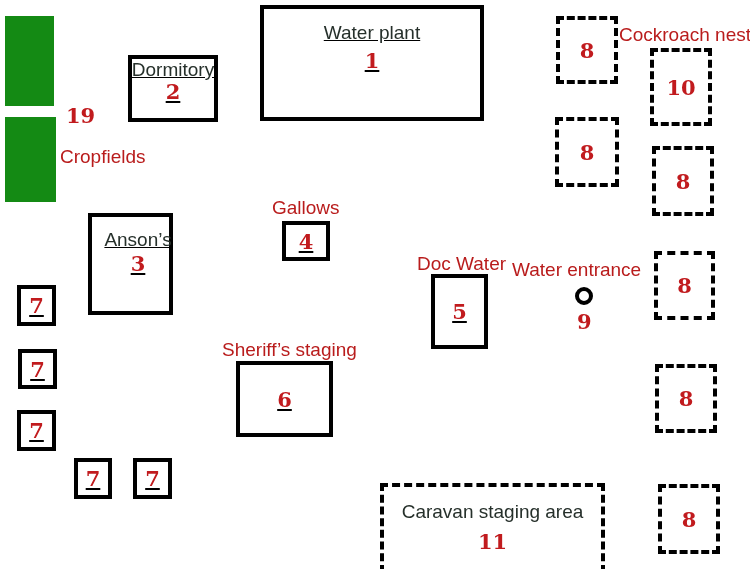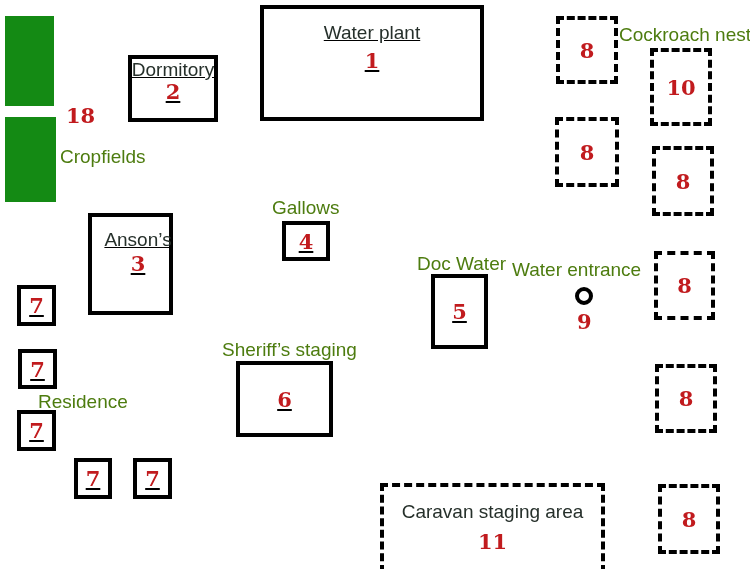--- a/index.html
+++ b/index.html
@@ -31,21 +31,21 @@
     position: absolute;
     border: 4px dashed #000;
     background: #fff;
     display: flex;
     align-items: center;
     justify-content: center;
   }
   .bx.top { justify-content: flex-start; }
   .lbl {
     position: absolute;
-    color: #4d7c0f;
+    color: #b91c1c;
     font-size: 19px;
     white-space: nowrap;
     line-height: 1.1;
   }
   .lbl.wrap { white-space: normal; text-align: center; line-height: 1.03; }
   .num {
     color: #c11b1e;
     font-family: "DejaVu Serif", serif;
     font-weight: bold;
     font-size: 21px;
@@ -75,21 +75,21 @@
     align-items: center;
   }
 </style>
 </head>
 <body>
 
 <div class="map">
 
   <div class="fld" style="left:5px; top:16px; width:49px; height:90px;"></div>
   <div class="fld" style="left:5px; top:117px; width:51px; height:85px;"></div>
-  <div class="num abs" style="left:66px; top:105px;">18</div>
+  <div class="num abs" style="left:66px; top:105px;">19</div>
   <div class="lbl" style="left:60px; top:147px;">Cropfields</div>
 
   <div class="bx top" style="left:128px; top:55px; width:90px; height:67px;">
     <span class="inlbl">Dormitory</span>
     <span class="num">2</span>
   </div>
 
   <div class="bx top" style="left:260px; top:5px; width:224px; height:116px; padding-top:13px;">
     <span class="inlbl">Water plant</span>
     <span class="num" style="margin-top:6px;">1</span>
@@ -142,21 +142,20 @@
   <div class="bx" style="left:236px; top:361px; width:97px; height:76px;">
     <span class="num">6</span>
   </div>
 
   <div class="bx" style="left:17px; top:285px; width:39px; height:41px;">
     <span class="num">7</span>
   </div>
   <div class="bx" style="left:18px; top:349px; width:39px; height:40px;">
     <span class="num">7</span>
   </div>
-  <div class="lbl" style="left:38px; top:392px;">Residence</div>
   <div class="bx" style="left:17px; top:410px; width:39px; height:41px;">
     <span class="num">7</span>
   </div>
   <div class="bx" style="left:74px; top:458px; width:38px; height:41px;">
     <span class="num">7</span>
   </div>
   <div class="bx" style="left:133px; top:458px; width:39px; height:41px;">
     <span class="num">7</span>
   </div>
 

